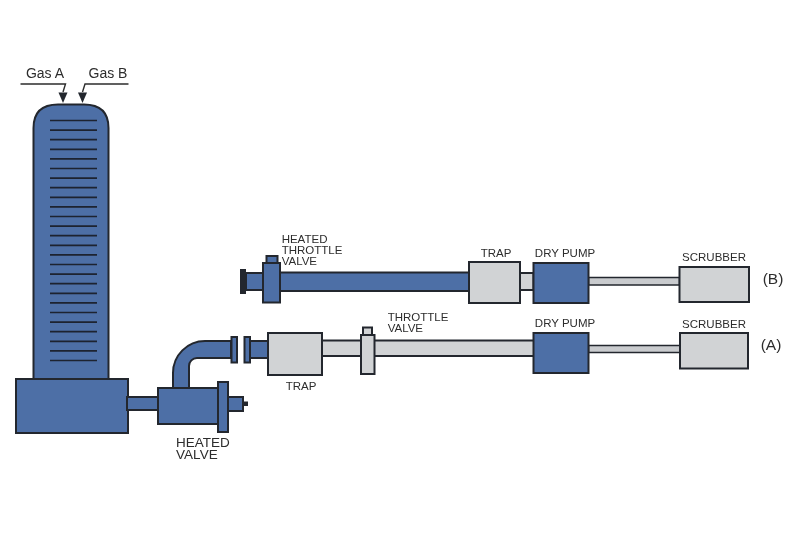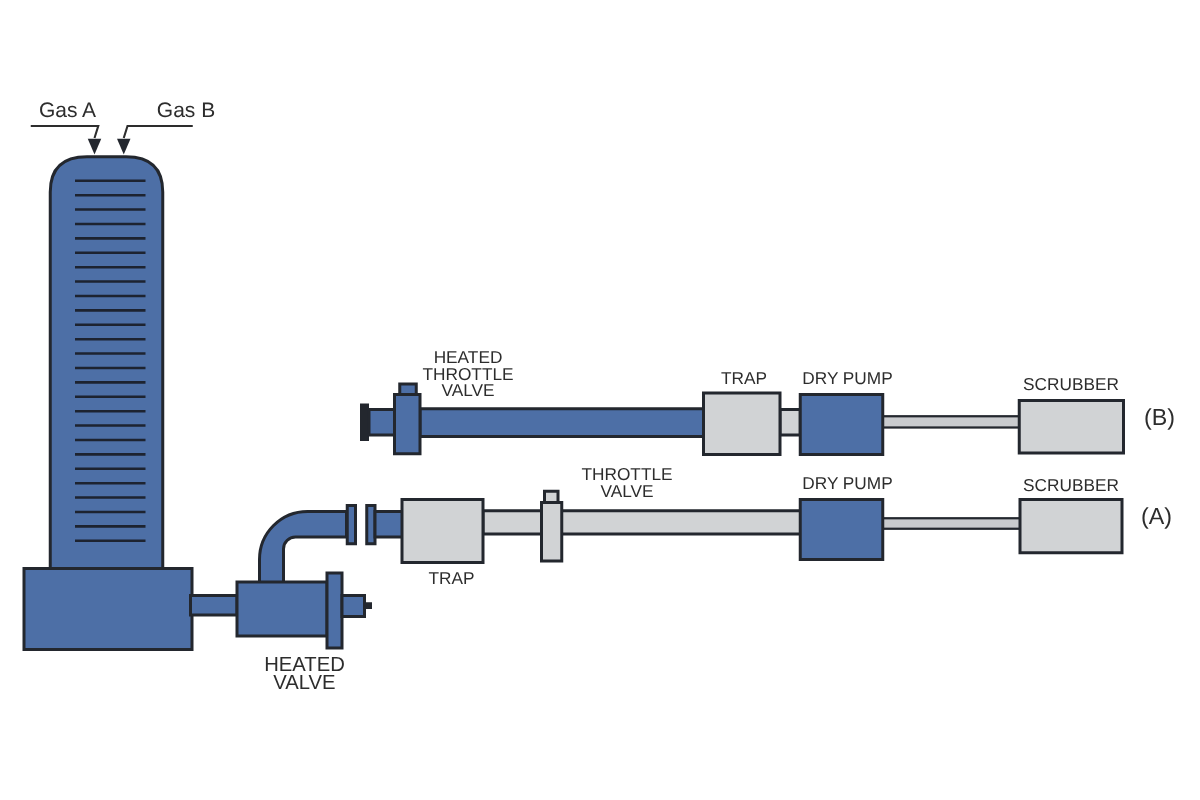--- a/index.html
+++ b/index.html
@@ -11,21 +11,21 @@
   }
   .stage svg{position:absolute;left:0;top:0;}
   .blue{fill:var(--component-blue,#4d6fa6);stroke:var(--outline-dark,#23272e);stroke-width:2;}
   .gray{fill:var(--component-gray,#d1d3d5);stroke:var(--outline-dark,#23272e);stroke-width:2;}
   .thin{fill:var(--pipe-gray,#c9cbce);stroke:var(--outline-dark,#23272e);stroke-width:1.5;}
   .dark{fill:var(--outline-dark,#23272e);stroke:none;}
   .leader{stroke:var(--text,#2d2d2d);stroke-width:1.4;fill:none;}
   .tline{stroke:#1d2330;stroke-width:1.7;fill:none;}
   .lbl{
     position:absolute;transform:translateX(-50%);
-    text-align:center;white-space:pre-line;
+    white-space:pre-line;
     color:var(--text,#2d2d2d);
     font-size:11.5px;line-height:11px;letter-spacing:0;
   }
   .lbl.gas{font-size:14px;line-height:14px;}
   .lbl.hv{font-size:13.5px;line-height:12px;}
   .lbl.desig{font-size:15.5px;line-height:16px;}
 </style>
 </head>
 <body>
 
@@ -68,21 +68,21 @@
     <rect class="blue" x="280" y="272.5" width="189" height="18.5"></rect>
     <rect class="blue" x="263" y="263" width="17" height="39.5"></rect>
     <rect class="gray" x="520" y="273" width="13.5" height="17"></rect>
     <rect class="gray" x="469" y="262" width="51" height="41"></rect>
     <rect class="thin" x="588.5" y="277.5" width="91" height="7.5"></rect>
     <rect class="blue" x="533.5" y="263" width="55" height="40"></rect>
     <rect class="gray" x="679.5" y="267" width="69.5" height="35"></rect>
   </svg>
 
   <div class="lbl gas" style="left:45px;top:66px">Gas A</div>
-  <div class="lbl gas" style="left:124px;top:66px">Gas B</div>
+  <div class="lbl gas" style="left:108px;top:66px">Gas B</div>
   <div class="lbl hv" style="left:203px;top:437px">HEATED
 VALVE</div>
 
   <div class="lbl" style="left:312px;top:234px">HEATED
 THROTTLE
 VALVE</div>
   <div class="lbl" style="left:496px;top:248px">TRAP</div>
   <div class="lbl" style="left:565px;top:248px">DRY PUMP</div>
   <div class="lbl" style="left:714px;top:252px">SCRUBBER</div>
   <div class="lbl desig" style="left:773px;top:271px">(B)</div>

